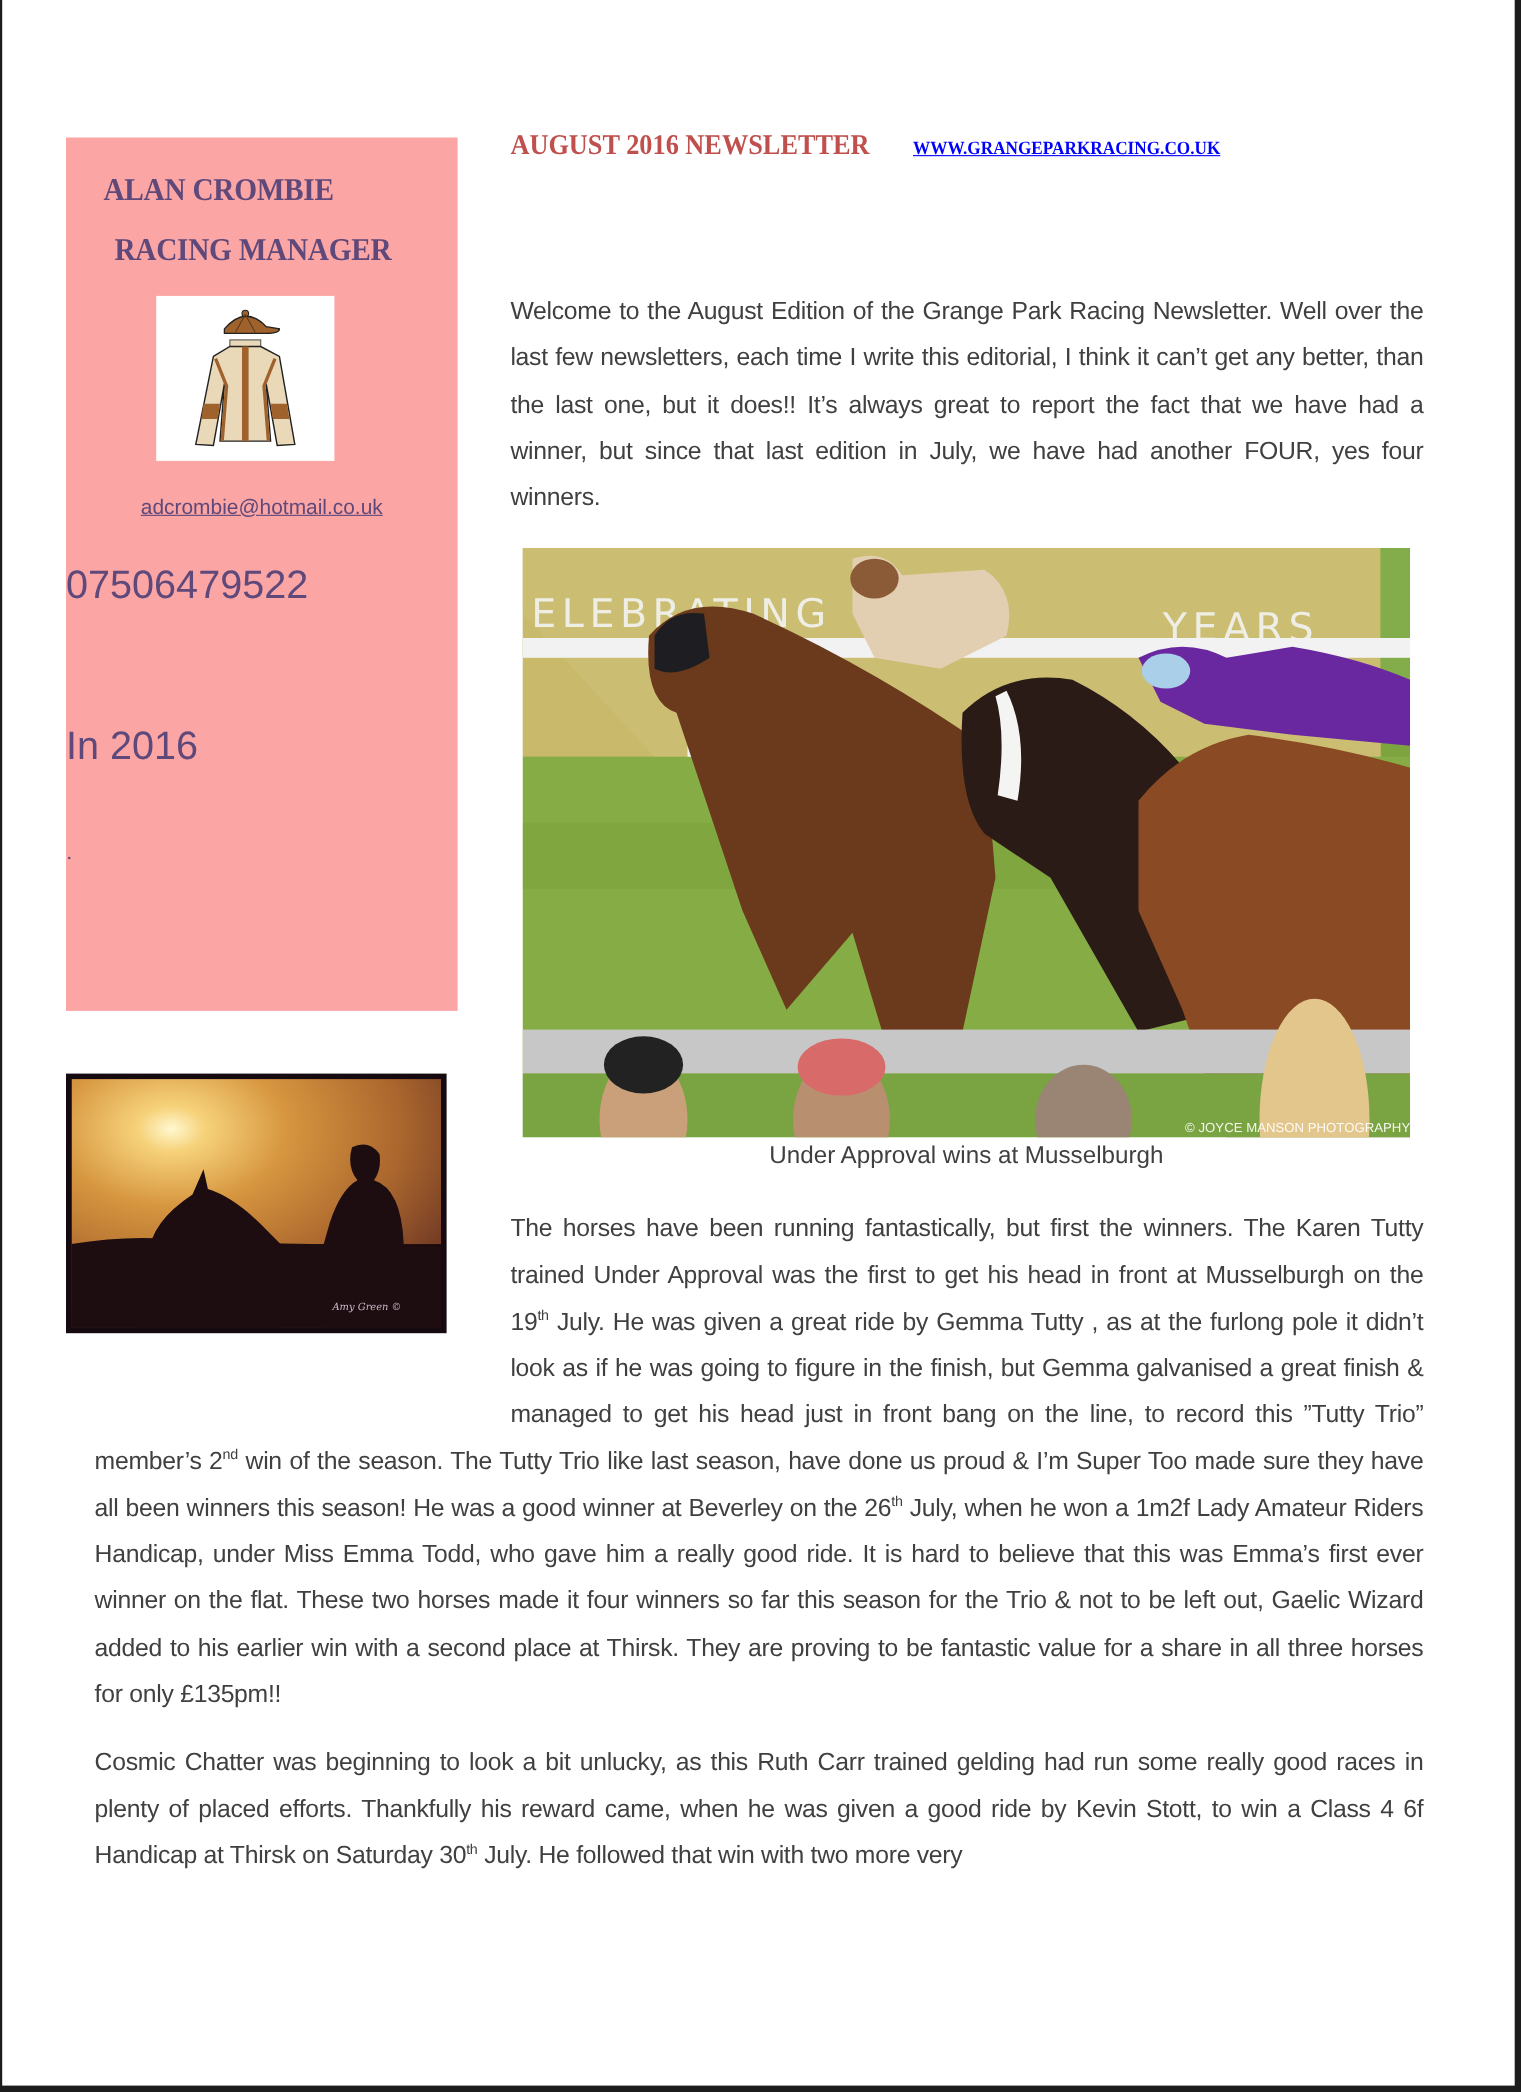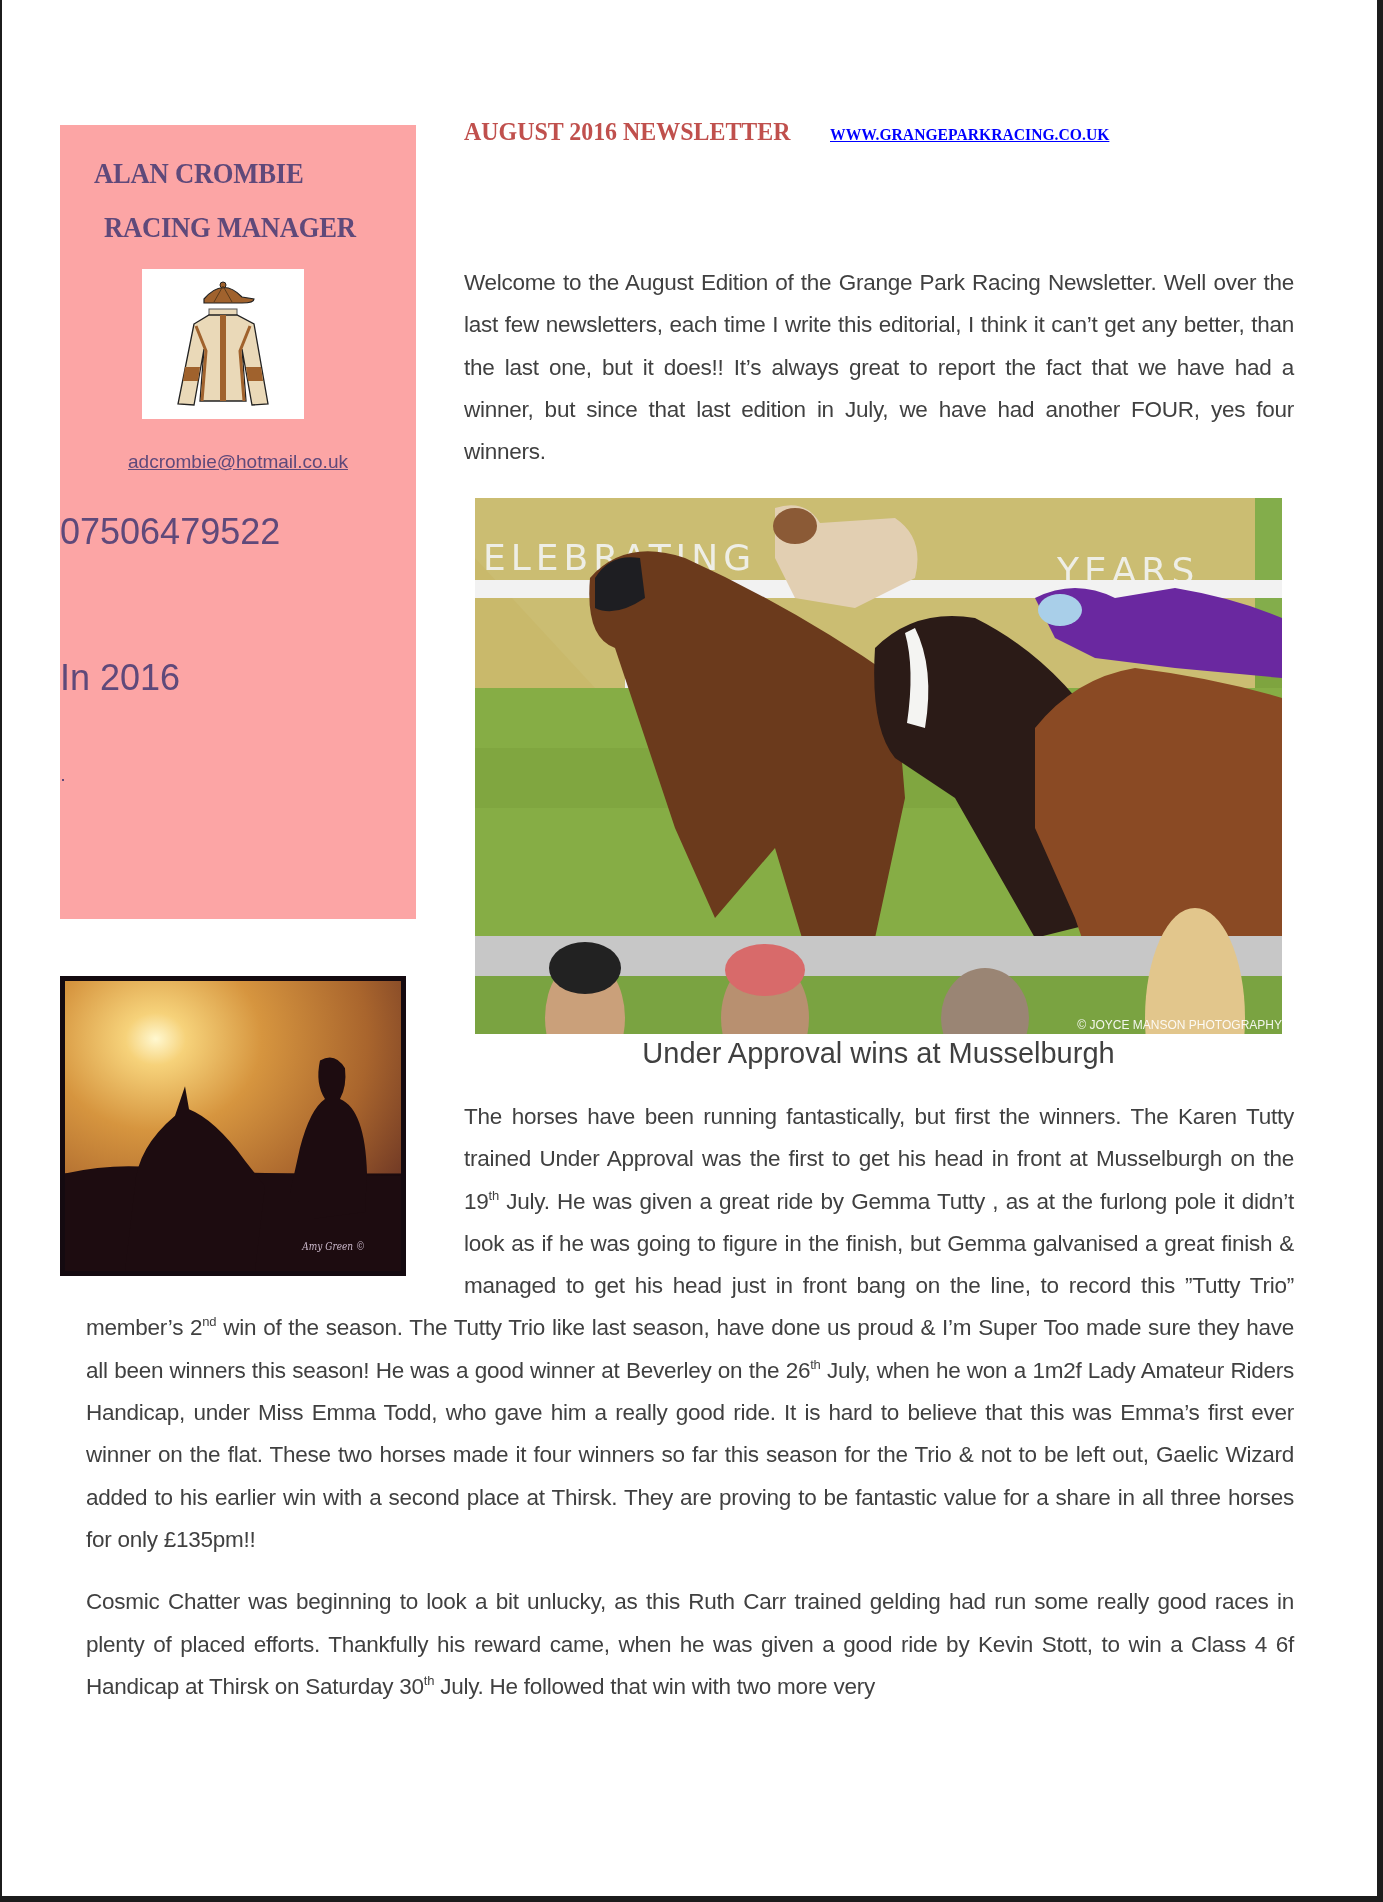--- a/index.html
+++ b/index.html
@@ -33,21 +33,21 @@
   }
   .sb-phone, .sb-winners, .sb-year {
     position: absolute; left: 0; width: 356px; text-align: left; color: #5f497a; font-size: 36px;
   }
   .sb-phone { top: 386px; }
   .sb-winners { top: 472px; }
   .sb-year { top: 532px; }
   .sb-dot { position: absolute; left: 2px; top: 654px; width: 2px; height: 2px; background: #5f497a; }
 
   .sunset {
-    position: absolute; left: 58px; top: 976px; width: 346px; height: 300px;
+    position: absolute; left: 58px; top: 976px; width: 346px; height: 236px;
     background: #140a10; box-sizing: border-box; padding: 5px;
   }
   .sunset svg { width: 100%; height: 100%; display: block; }
 
   .masthead {
     position: absolute; left: 462px; top: 117px; white-space: nowrap;
   }
   .masthead-title {
     font-family: "Liberation Serif", serif; font-weight: bold; color: #c0504d; font-size: 26px;
     display: inline-block; transform: scaleX(0.92); transform-origin: left center;
@@ -71,21 +71,21 @@
   .race-photo {
     position: absolute; left: 473px; top: 498px; width: 807px; height: 536px; overflow: hidden;
   }
   .race-photo svg { width: 807px; height: 536px; display: block; }
   .photo-credit {
     position: absolute; right: 0; bottom: 2px; color: rgba(255,255,255,0.9); font-size: 12px;
     white-space: nowrap;
   }
   .caption {
     position: absolute; left: 473px; width: 807px; top: 1037px; text-align: center;
-    font-size: 29px; color: #404040;
+    font-size: 22px; color: #404040;
   }
 
   .article {
     position: absolute; left: 84px; top: 1096px; width: 1208px;
   }
   .float-spacer { float: left; width: 378px; height: 205px; }
   .article p { margin: 0; }
   .article p + p { margin-top: 20px; }
 </style>
 </head>

